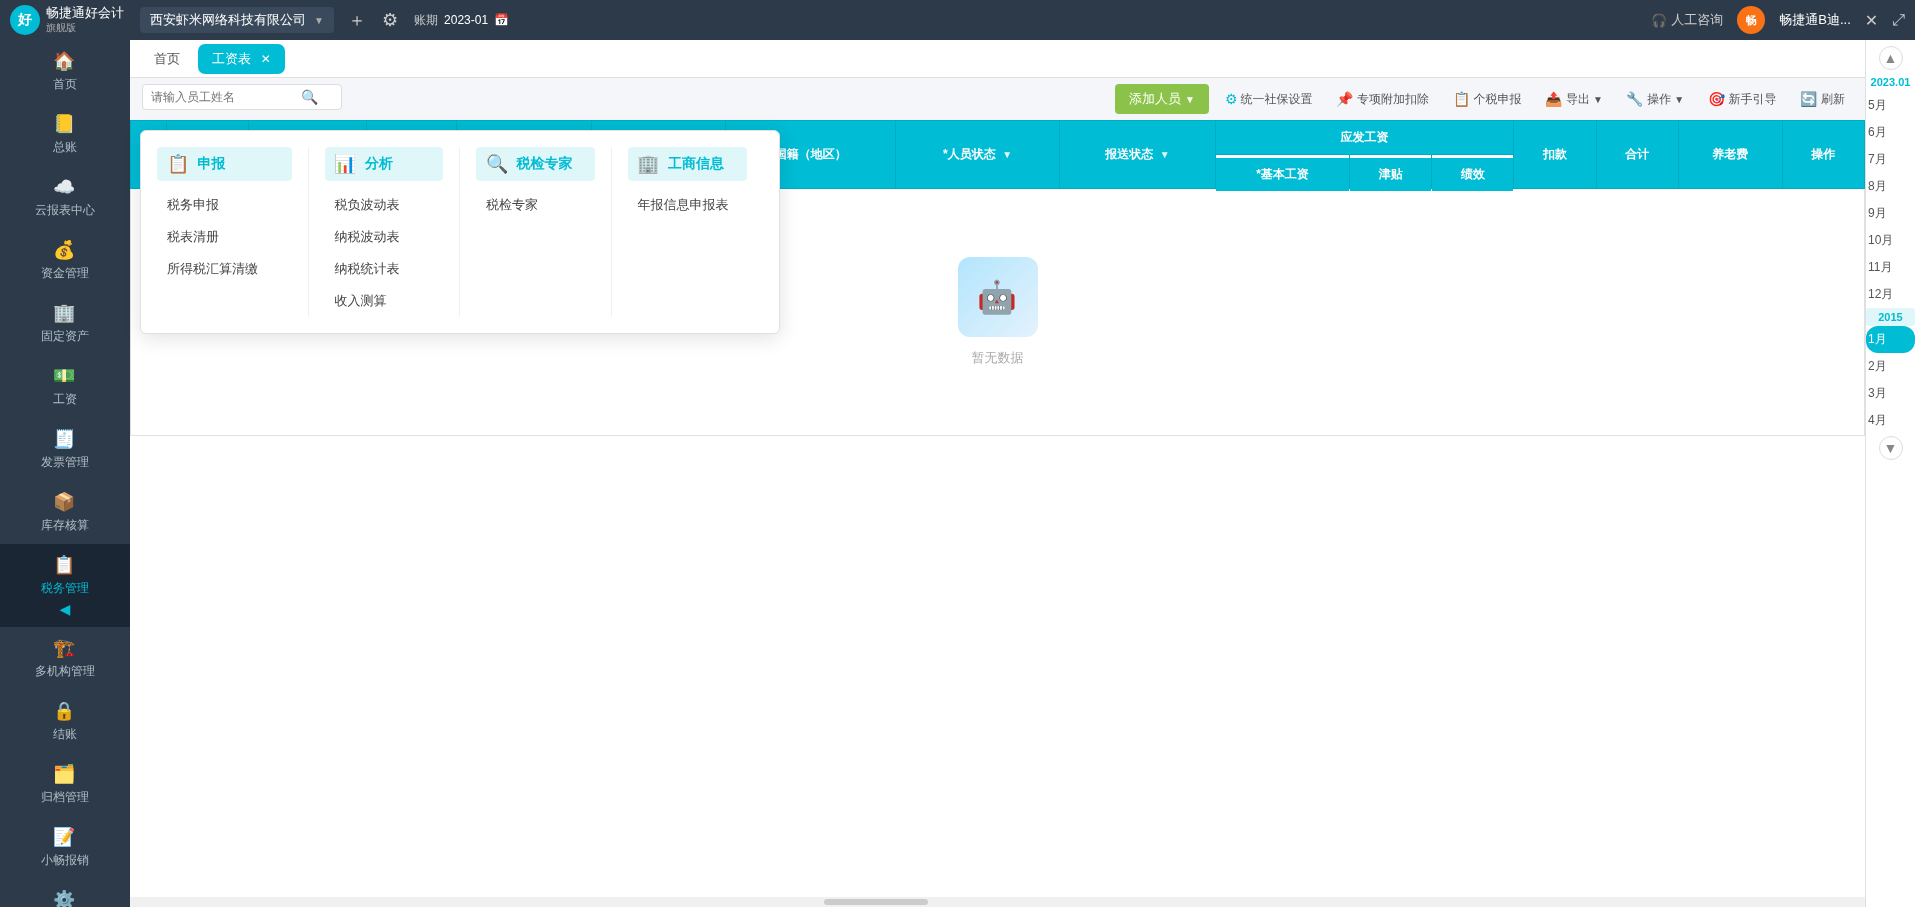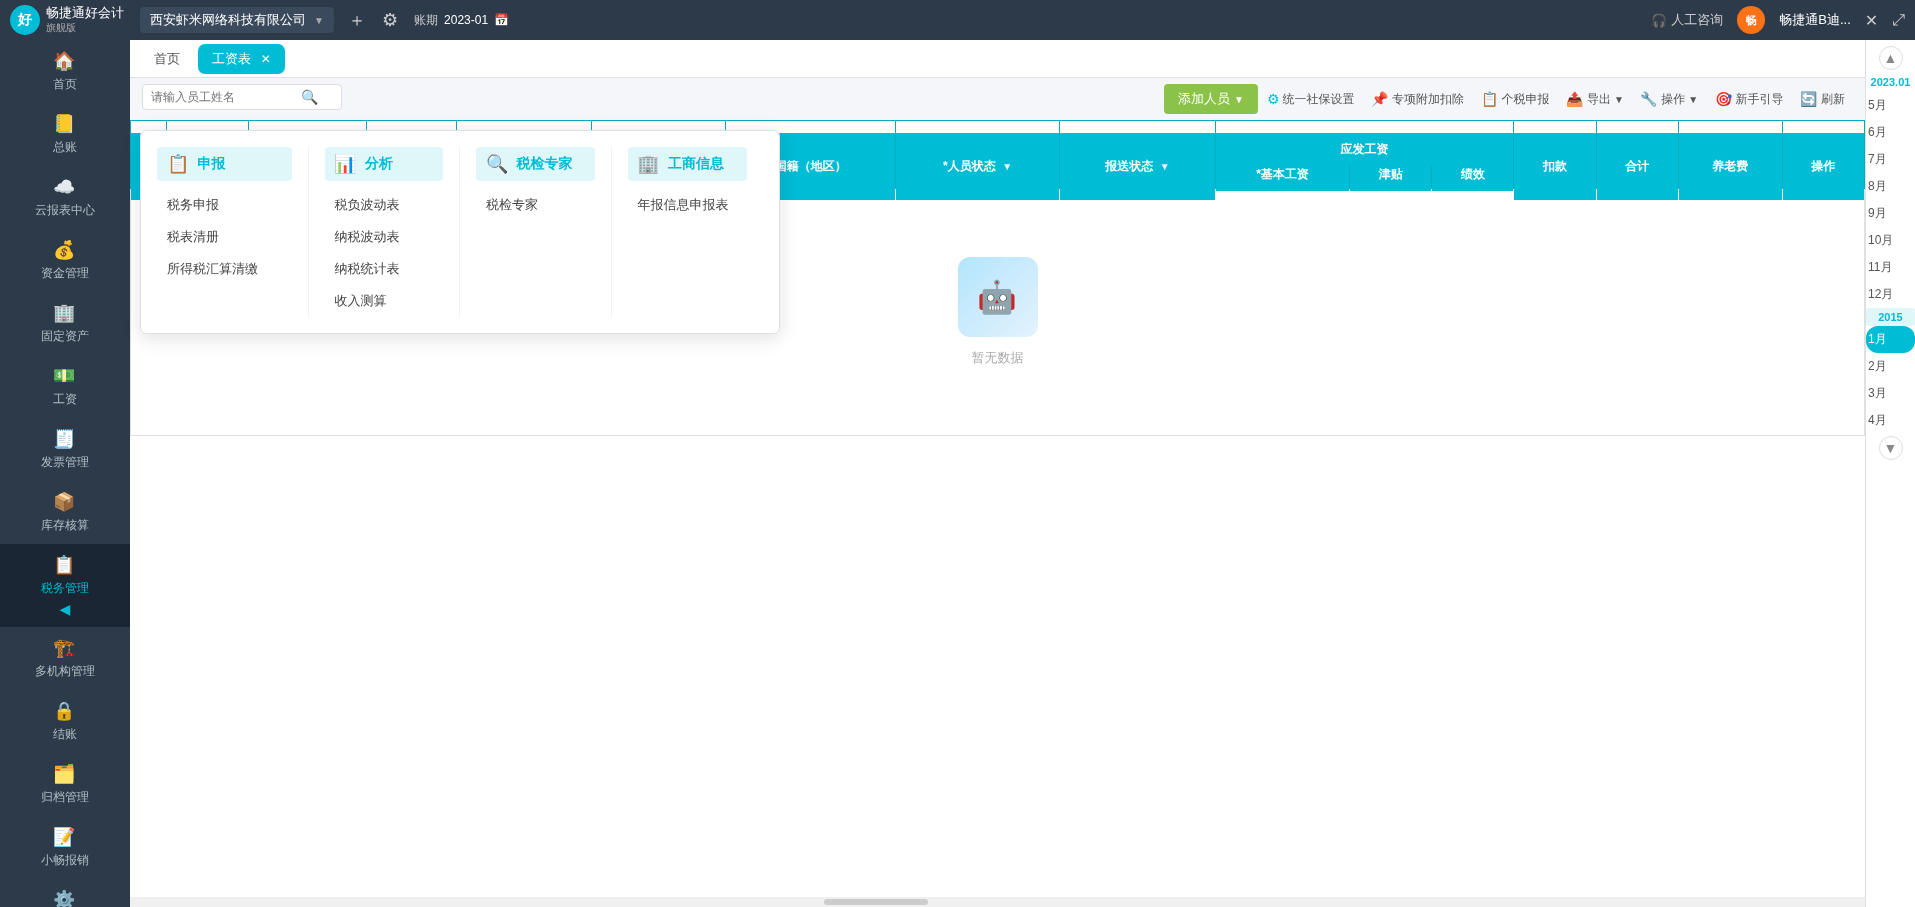--- a/index.html
+++ b/index.html
@@ -150,21 +150,21 @@
       padding: 4px 8px;
       width: 200px;
     }
     .search-input-wrap input {
       border: none; outline: none; font-size: 12px; color: #999; width: 150px;
       background: transparent;
     }
     .search-icon { color: #aaa; font-size: 14px; }
     .toolbar-right {
       margin-left: auto;
-      display: flex; align-items: center; gap: 1px;
+      display: flex; align-items: center; gap: 8px;
     }
     .btn-add-person {
       background: #8bc34a;
       color: #fff;
       border: none;
       border-radius: 4px;
       padding: 6px 14px;
       font-size: 13px;
       cursor: pointer;
       display: flex; align-items: center; gap: 4px;
@@ -189,21 +189,21 @@
       border-collapse: collapse;
       font-size: 12px;
     }
     .salary-table thead tr th {
       background: #00bcd4;
       color: #fff;
       padding: 8px 10px;
       text-align: center;
       border: 1px solid #00acc1;
       white-space: nowrap;
-      position: sticky; top: 12px; z-index: 10;
+      position: sticky; top: 0; z-index: 10;
     }
     .salary-table thead tr:nth-child(2) th {
       background: #00bcd4;
       top: 37px;
     }
     .salary-table tbody tr td {
       padding: 8px 10px;
       text-align: center;
       border: 1px solid #e0e0e0;
       color: #555;

